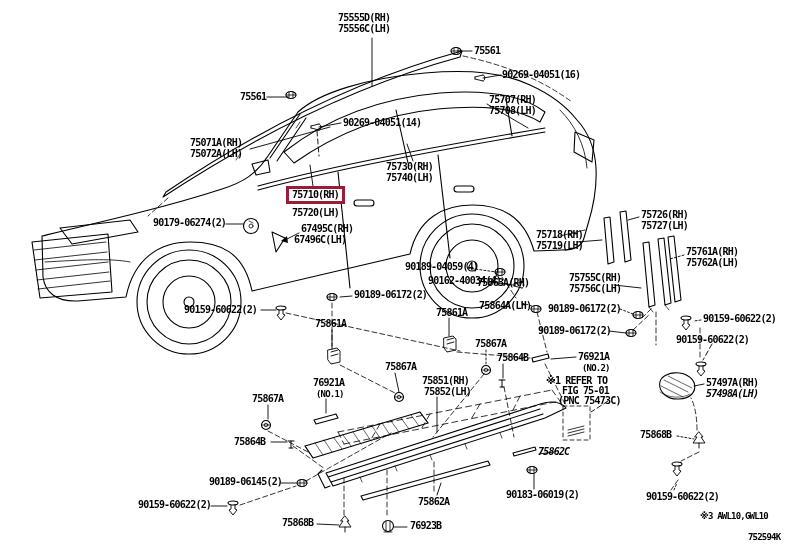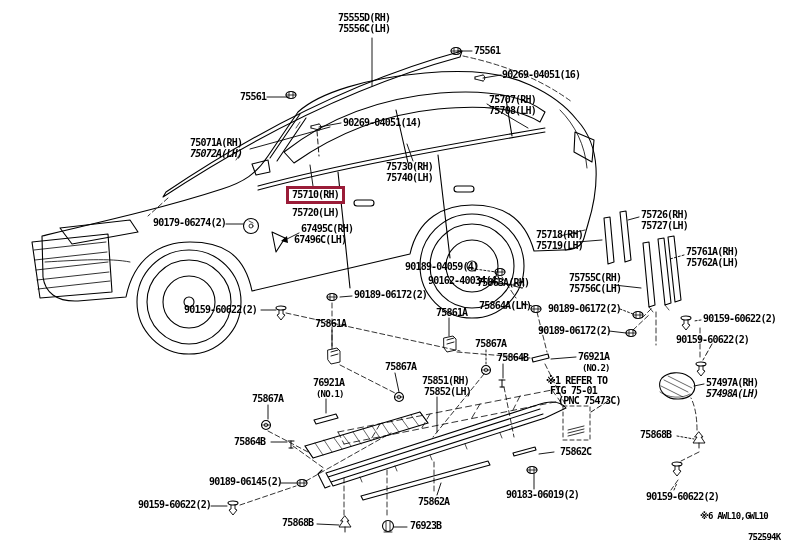--- a/index.html
+++ b/index.html
@@ -171,21 +171,21 @@
   <div id="labels-layer">
       <div class="lbl" style="left: 338px; top: 13px;">75555D(RH)</div>
       <div class="lbl" style="left: 338px; top: 24px;">75556C(LH)</div>
       <div class="lbl" style="left: 474px; top: 46px;">75561</div>
       <div class="lbl" style="left: 502px; top: 70px;">90269-04051(16)</div>
       <div class="lbl" style="left: 489px; top: 95px;">75707(RH)</div>
       <div class="lbl" style="left: 489px; top: 106px;">75708(LH)</div>
       <div class="lbl" style="left: 240px; top: 92px;">75561</div>
       <div class="lbl" style="left: 343px; top: 118px;">90269-04051(14)</div>
       <div class="lbl" style="left: 190px; top: 138px;">75071A(RH)</div>
-      <div class="lbl" style="left: 190px; top: 149px; font-style: italic;">75072A(LH)</div>
+      <div class="lbl" style="left: 190px; top: 149px;">75072A(LH)</div>
       <div class="lbl" style="left: 386px; top: 162px;">75730(RH)</div>
       <div class="lbl" style="left: 386px; top: 173px;">75740(LH)</div>
       <div class="lbl hl" style="left: 292px; top: 191px;">75710(RH)</div>
       <div class="lbl" style="left: 292px; top: 208px;">75720(LH)</div>
       <div class="lbl" style="left: 153px; top: 218px;">90179-06274(2)</div>
       <div class="lbl" style="left: 301px; top: 224px;">67495C(RH)</div>
       <div class="lbl" style="left: 294px; top: 235px;">67496C(LH)</div>
       <div class="lbl" style="left: 641px; top: 210px;">75726(RH)</div>
       <div class="lbl" style="left: 641px; top: 221px;">75727(LH)</div>
       <div class="lbl" style="left: 536px; top: 230px;">75718(RH)</div>
@@ -207,33 +207,33 @@
       <div class="lbl" style="left: 315px; top: 319px;">75861A</div>
       <div class="lbl" style="left: 436px; top: 308px;">75861A</div>
       <div class="lbl" style="left: 475px; top: 339px;">75867A</div>
       <div class="lbl" style="left: 497px; top: 353px;">75864B</div>
       <div class="lbl" style="left: 578px; top: 352px;">76921A</div>
       <div class="lbl small" style="left: 582px; top: 363px;">(NO.2)</div>
       <div class="lbl" style="left: 385px; top: 362px;">75867A</div>
       <div class="lbl" style="left: 422px; top: 376px;">75851(RH)</div>
       <div class="lbl" style="left: 424px; top: 387px;">75852(LH)</div>
       <div class="lbl" style="left: 546px; top: 376px;">※1 REFER TO</div>
-      <div class="lbl" style="left: 550px; top: 386px;">FIG 75-01</div>
+      <div class="lbl" style="left: 562px; top: 386px;">FIG 75-01</div>
       <div class="lbl" style="left: 558px; top: 396px;">(PNC 75473C)</div>
       <div class="lbl" style="left: 706px; top: 378px;">57497A(RH)</div>
       <div class="lbl" style="left: 706px; top: 389px; font-style: italic;">57498A(LH)</div>
       <div class="lbl" style="left: 252px; top: 394px;">75867A</div>
       <div class="lbl" style="left: 313px; top: 378px;">76921A</div>
       <div class="lbl small" style="left: 316px; top: 389px;">(NO.1)</div>
       <div class="lbl" style="left: 234px; top: 437px;">75864B</div>
       <div class="lbl" style="left: 640px; top: 430px;">75868B</div>
       <div class="lbl" style="left: 209px; top: 477px;">90189-06145(2)</div>
       <div class="lbl" style="left: 138px; top: 500px;">90159-60622(2)</div>
       <div class="lbl" style="left: 282px; top: 518px;">75868B</div>
       <div class="lbl" style="left: 410px; top: 521px;">76923B</div>
       <div class="lbl" style="left: 418px; top: 497px;">75862A</div>
-      <div class="lbl" style="left: 560px; top: 447px;">75862C</div>
+      <div class="lbl" style="left: 538px; top: 447px; font-style: italic;">75862C</div>
       <div class="lbl" style="left: 506px; top: 490px;">90183-06019(2)</div>
       <div class="lbl" style="left: 646px; top: 492px;">90159-60622(2)</div>
-      <div class="lbl small" style="left: 700px; top: 511px;">※6 AWL10,GWL10</div>
+      <div class="lbl small" style="left: 700px; top: 511px;">※3 AWL10,GWL10</div>
       <div class="lbl small" style="left: 748px; top: 532px;">752594K</div>
     </div>
 </div>
 
 </body></html>

